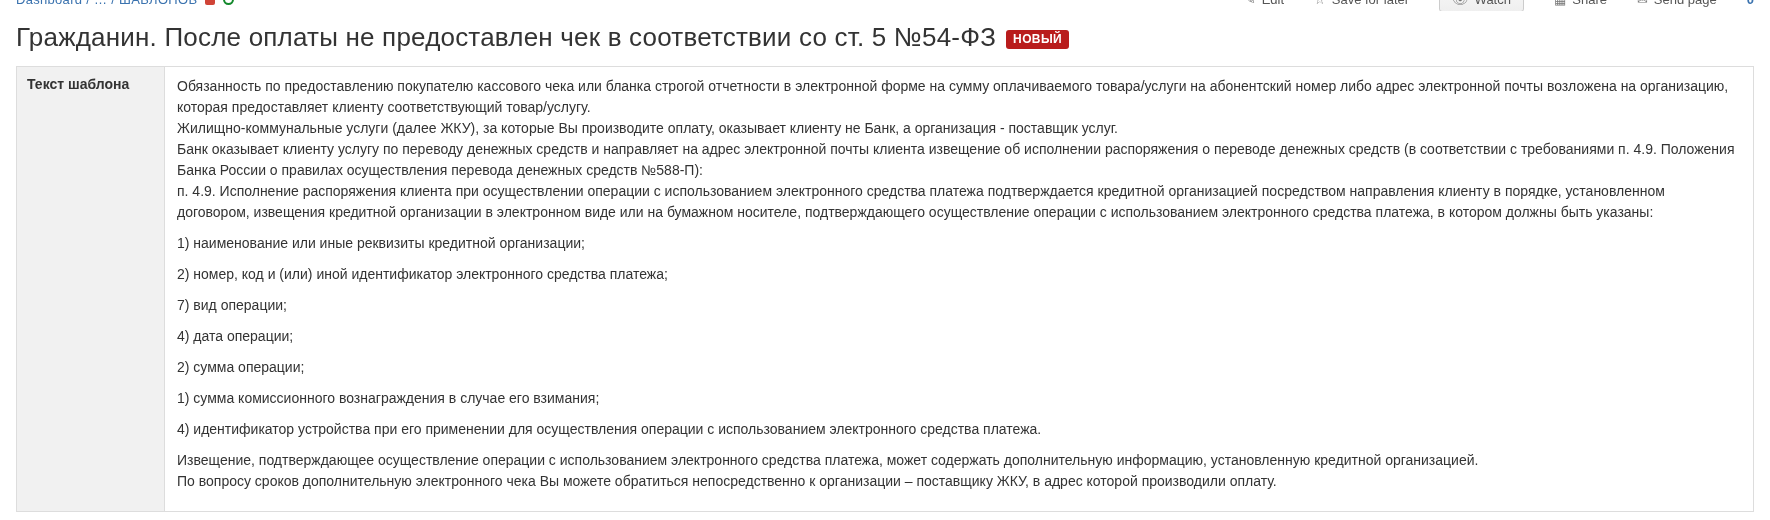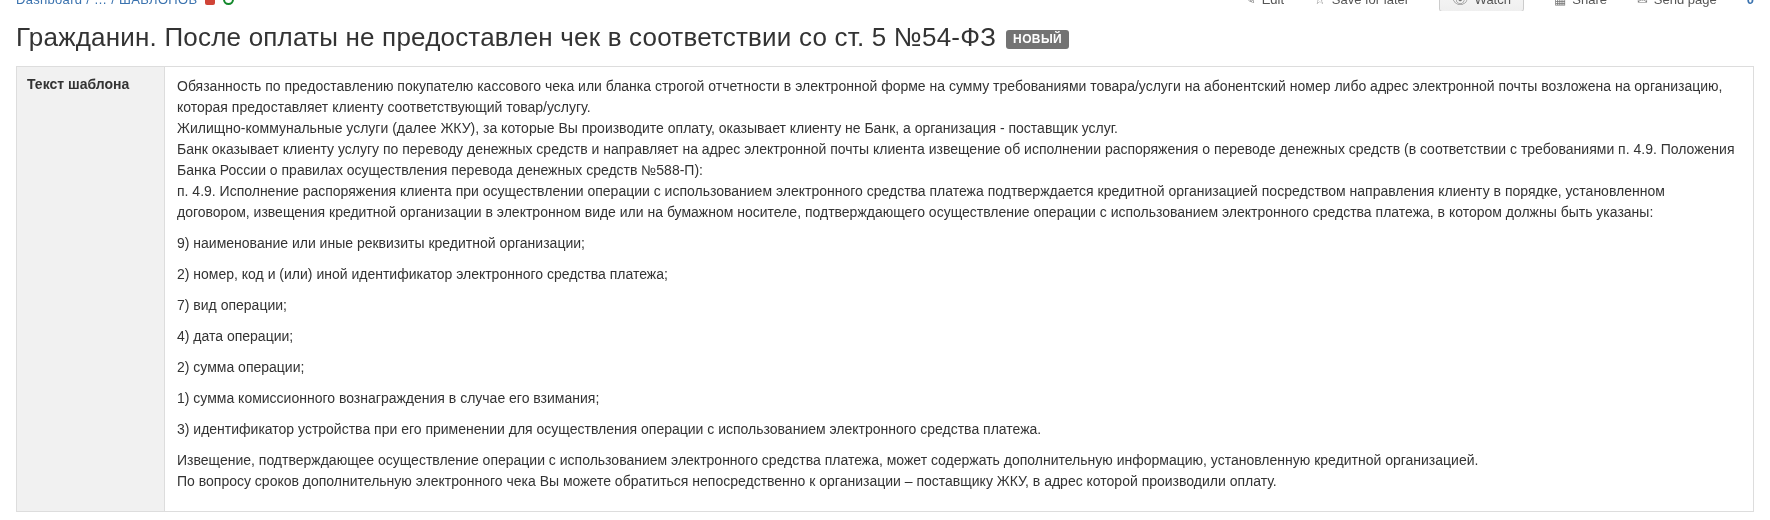--- a/index.html
+++ b/index.html
@@ -42,21 +42,21 @@
   .badge-count { color: #3b73af; font-weight: bold; }
 
   
   .title-block { padding: 21px 16px 0 16px; }
   h1.page-title {
     margin: 0; font-size: 26px; font-weight: 400; color: #333;
     line-height: 1.25; letter-spacing: 0.2px;
   }
   .status-badge {
     display: inline-block; vertical-align: 3px; margin-left: 10px;
-    background: #737373; color: #ffffff;
+    background: #b91c1c; color: #ffffff;
     font-size: 12px; font-weight: bold; letter-spacing: 0.4px;
     padding: 2px 7px; border-radius: 3px;
   }
   .byline { margin-top: 7px; font-size: 12px; color: #707070; }
 
   
   .content-table {
     margin: 12px 16px 0 16px;
     width: calc(100% - 32px);
     border-collapse: collapse;
@@ -123,32 +123,32 @@
 <div class="title-block">
   <h1 class="page-title"><span>Гражданин. После оплаты не предоставлен чек в соответствии со ст. 5 №54-ФЗ</span><span class="status-badge">НОВЫЙ</span></h1>
 </div>
 
 <table class="content-table">
   <tbody>
     <tr>
       <th>Текст шаблона</th>
       <td>
         <p>
-          <span>Обязанность по предоставлению покупателю кассового чека или бланка строгой отчетности в электронной форме на сумму требованиями товара/услуги на абонентский номер либо адрес электронной почты возложена на организацию, которая предоставляет клиенту соответствующий товар/услугу.</span><br>
+          <span>Обязанность по предоставлению покупателю кассового чека или бланка строгой отчетности в электронной форме на сумму оплачиваемого товара/услуги на абонентский номер либо адрес электронной почты возложена на организацию, которая предоставляет клиенту соответствующий товар/услугу.</span><br>
           <span>Жилищно-коммунальные услуги (далее ЖКУ), за которые Вы производите оплату, оказывает клиенту не Банк, а организация - поставщик услуг.</span><br>
           <span>Банк оказывает клиенту услугу по переводу денежных средств и направляет на адрес электронной почты клиента извещение об исполнении распоряжения о переводе денежных средств (в соответствии с требованиями п. 4.9. Положения Банка России о правилах осуществления перевода денежных средств №588-П):</span><br>
           <span>п. 4.9. Исполнение распоряжения клиента при осуществлении операции с использованием электронного средства платежа подтверждается кредитной организацией посредством направления клиенту в порядке, установленном договором, извещения кредитной организации в электронном виде или на бумажном носителе, подтверждающего осуществление операции с использованием электронного средства платежа, в котором должны быть указаны:</span>
         </p>
-        <p>9) наименование или иные реквизиты кредитной организации;</p>
+        <p>1) наименование или иные реквизиты кредитной организации;</p>
         <p>2) номер, код и (или) иной идентификатор электронного средства платежа;</p>
         <p>7) вид операции;</p>
         <p>4) дата операции;</p>
         <p>2) сумма операции;</p>
         <p>1) сумма комиссионного вознаграждения в случае его взимания;</p>
-        <p>3) идентификатор устройства при его применении для осуществления операции с использованием электронного средства платежа.</p>
+        <p>4) идентификатор устройства при его применении для осуществления операции с использованием электронного средства платежа.</p>
         <p>
           <span>Извещение, подтверждающее осуществление операции с использованием электронного средства платежа, может содержать дополнительную информацию, установленную кредитной организацией.</span><br>
           <span>По вопросу сроков дополнительную электронного чека Вы можете обратиться непосредственно к организации – поставщику ЖКУ, в адрес которой производили оплату.</span>
         </p>
       </td>
     </tr>
 
   </tbody>
 </table>
 

